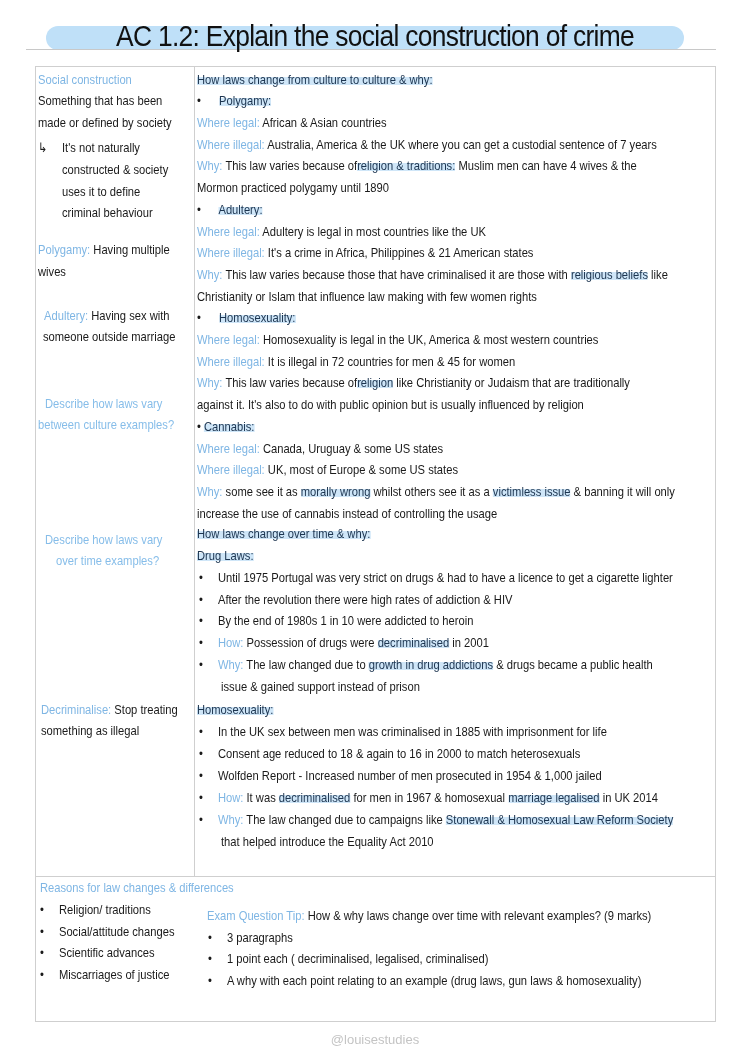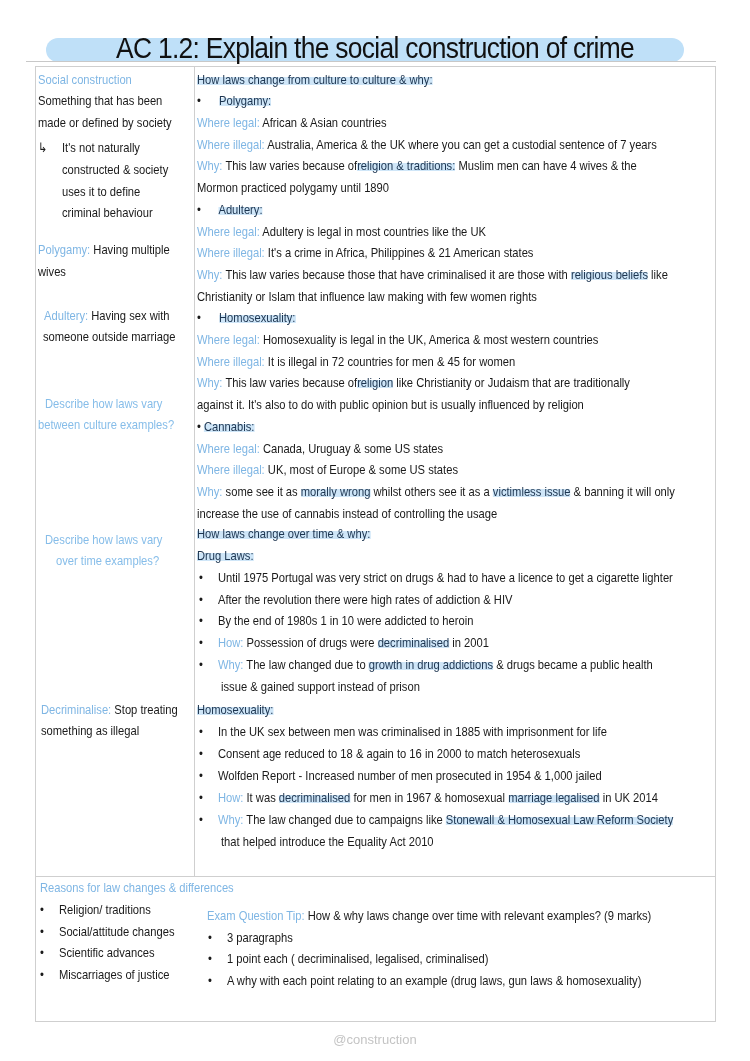--- a/index.html
+++ b/index.html
@@ -1,21 +1,21 @@
 <!DOCTYPE html>
 <html><head>
   <meta charset="utf-8">
   <style>
     html, body { margin: 0; padding: 0; background: #ffffff; }
     body {
       width: 750px; height: 1061px; position: relative; overflow: hidden;
       font-family: "Liberation Sans", sans-serif;
       color: #1a1a1a;
     }
-    .title-wrap { position: absolute; left: 0; top: 16px; width: 750px; height: 60px; }
+    .title-wrap { position: absolute; left: 0; top: 4px; width: 750px; height: 60px; }
     .title-pill {
       position: absolute; left: 46px; top: 22px; width: 638px; height: 24px;
       background: #bfe0f8; border-radius: 12px;
     }
     .title-rule {
       position: absolute; left: 26px; top: 45px; width: 690px; height: 1px; background: #c8c8c8;
     }
     .title-text {
       position: absolute; left: 0; top: 12px; width: 750px; text-align: center;
       font-family: "Liberation Sans Narrow", "Liberation Sans", sans-serif;
@@ -246,13 +246,13 @@
     <span class="bullet">•</span><span>3 paragraphs</span>
   </div>
   <div class="t" style="top:948px; left:208px">
     <span class="bullet">•</span><span>1 point each ( decriminalised, legalised, criminalised)</span>
   </div>
   <div class="t" style="top:970px; left:208px">
     <span class="bullet">•</span><span>A why with each point relating to an example (drug laws, gun laws &amp; homosexuality)</span>
   </div>
 </div>
 
-<div class="watermark">@construction</div>
+<div class="watermark">@louisestudies</div>
 
 </body></html>

